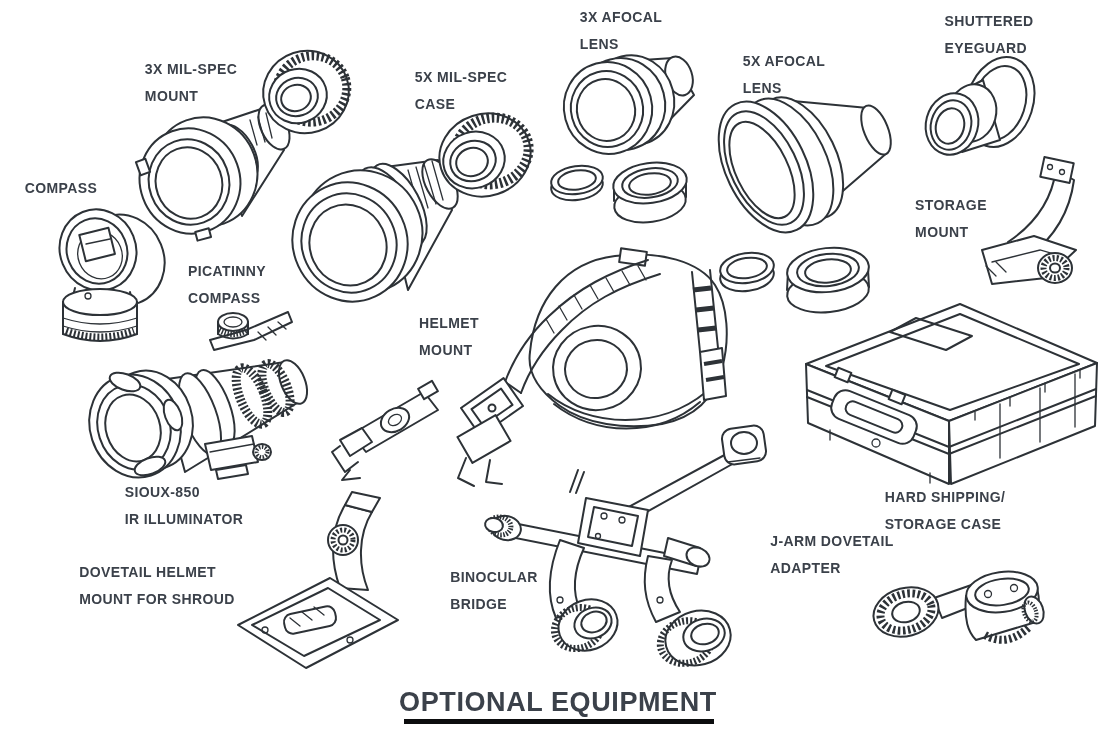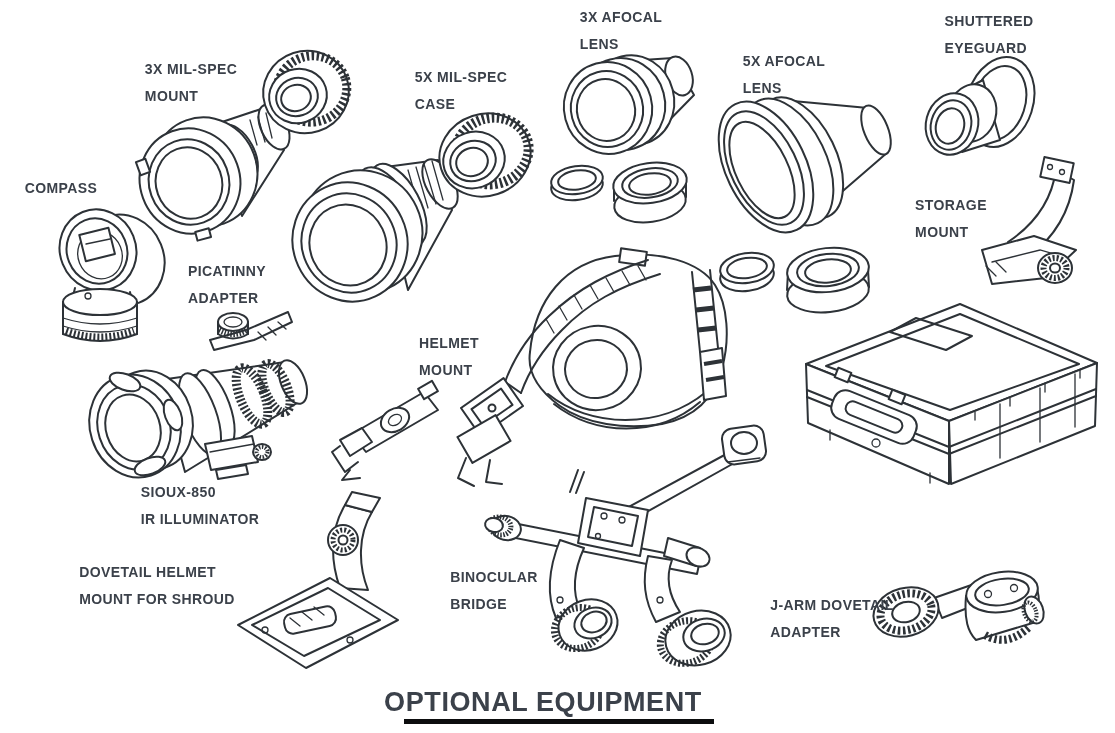--- a/index.html
+++ b/index.html
@@ -302,29 +302,31 @@
   <div class="label" style="left:461px;top:64px">5X MIL-SPEC
 CASE</div>
   <div class="label" style="left:621px;top:4px">3X AFOCAL
 LENS</div>
   <div class="label" style="left:784px;top:48px">5X AFOCAL
 LENS</div>
   <div class="label" style="left:989px;top:8px">SHUTTERED
 EYEGUARD</div>
   <div class="label" style="left:61px;top:175px">COMPASS</div>
   <div class="label" style="left:227px;top:258px">PICATINNY
-ADAPTER</div>
+COMPASS</div>
   <div class="label" style="left:951px;top:192px">STORAGE
 MOUNT</div>
-  <div class="label" style="left:449px;top:330px">HELMET
+  <div class="label" style="left:449px;top:310px">HELMET
 MOUNT</div>
-  <div class="label" style="left:200px;top:479px">SIOUX-850
+  <div class="label" style="left:184px;top:479px">SIOUX-850
 IR ILLUMINATOR</div>
   <div class="label" style="left:157px;top:559px">DOVETAIL HELMET
 MOUNT FOR SHROUD</div>
   <div class="label" style="left:494px;top:564px">BINOCULAR
 BRIDGE</div>
-  <div class="label" style="left:832px;top:592px">J-ARM DOVETAIL
+  <div class="label" style="left:945px;top:484px">HARD SHIPPING/
+STORAGE CASE</div>
+  <div class="label" style="left:832px;top:528px">J-ARM DOVETAIL
 ADAPTER</div>
 
-  <div class="title" style="left:543px;top:687px">OPTIONAL EQUIPMENT</div>
+  <div class="title" style="left:558px;top:687px">OPTIONAL EQUIPMENT</div>
   <div class="title-underline" style="left:404px;top:719px;width:310px"></div>
 </div>
 
 </body></html>

